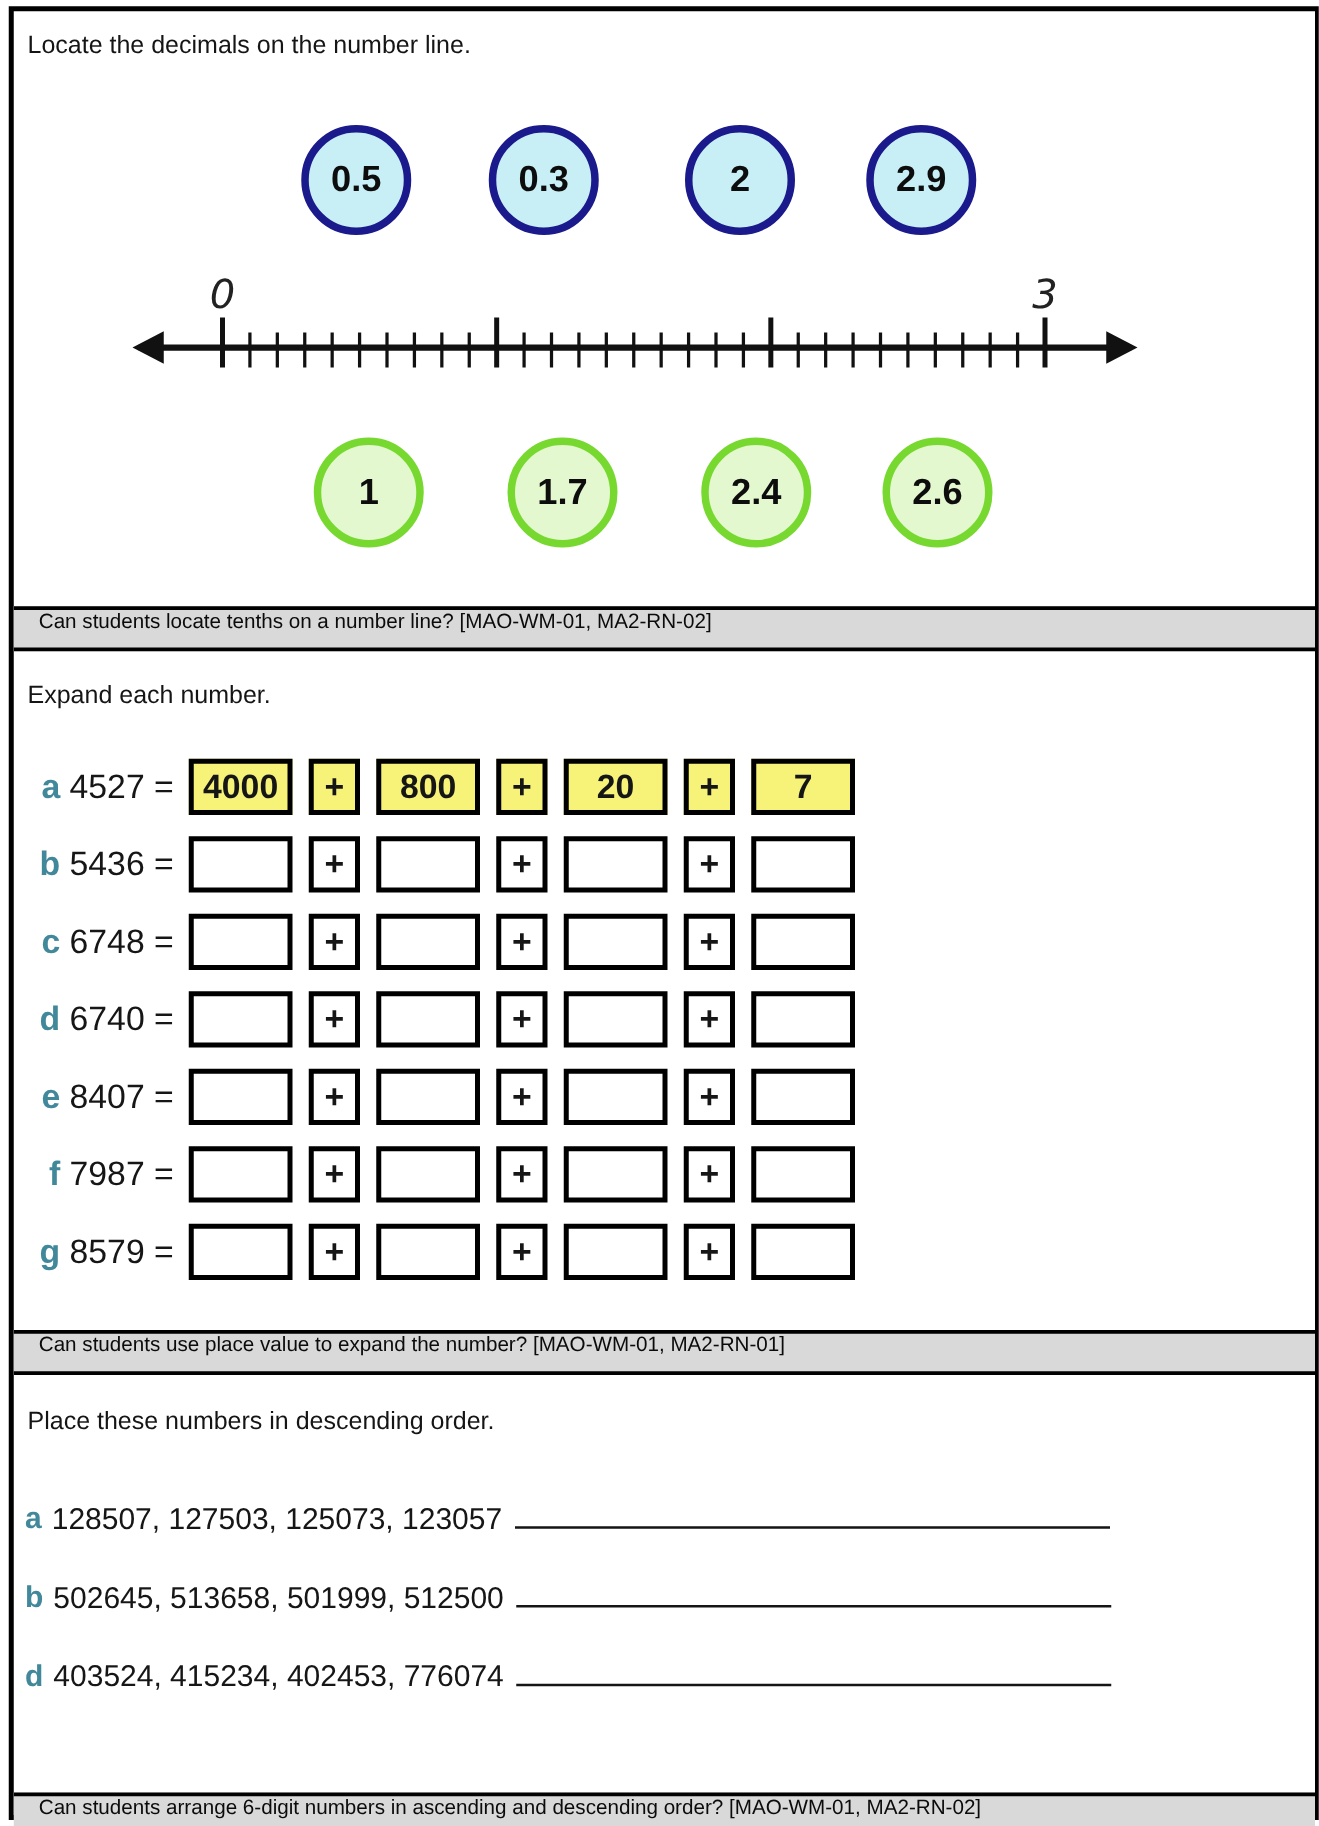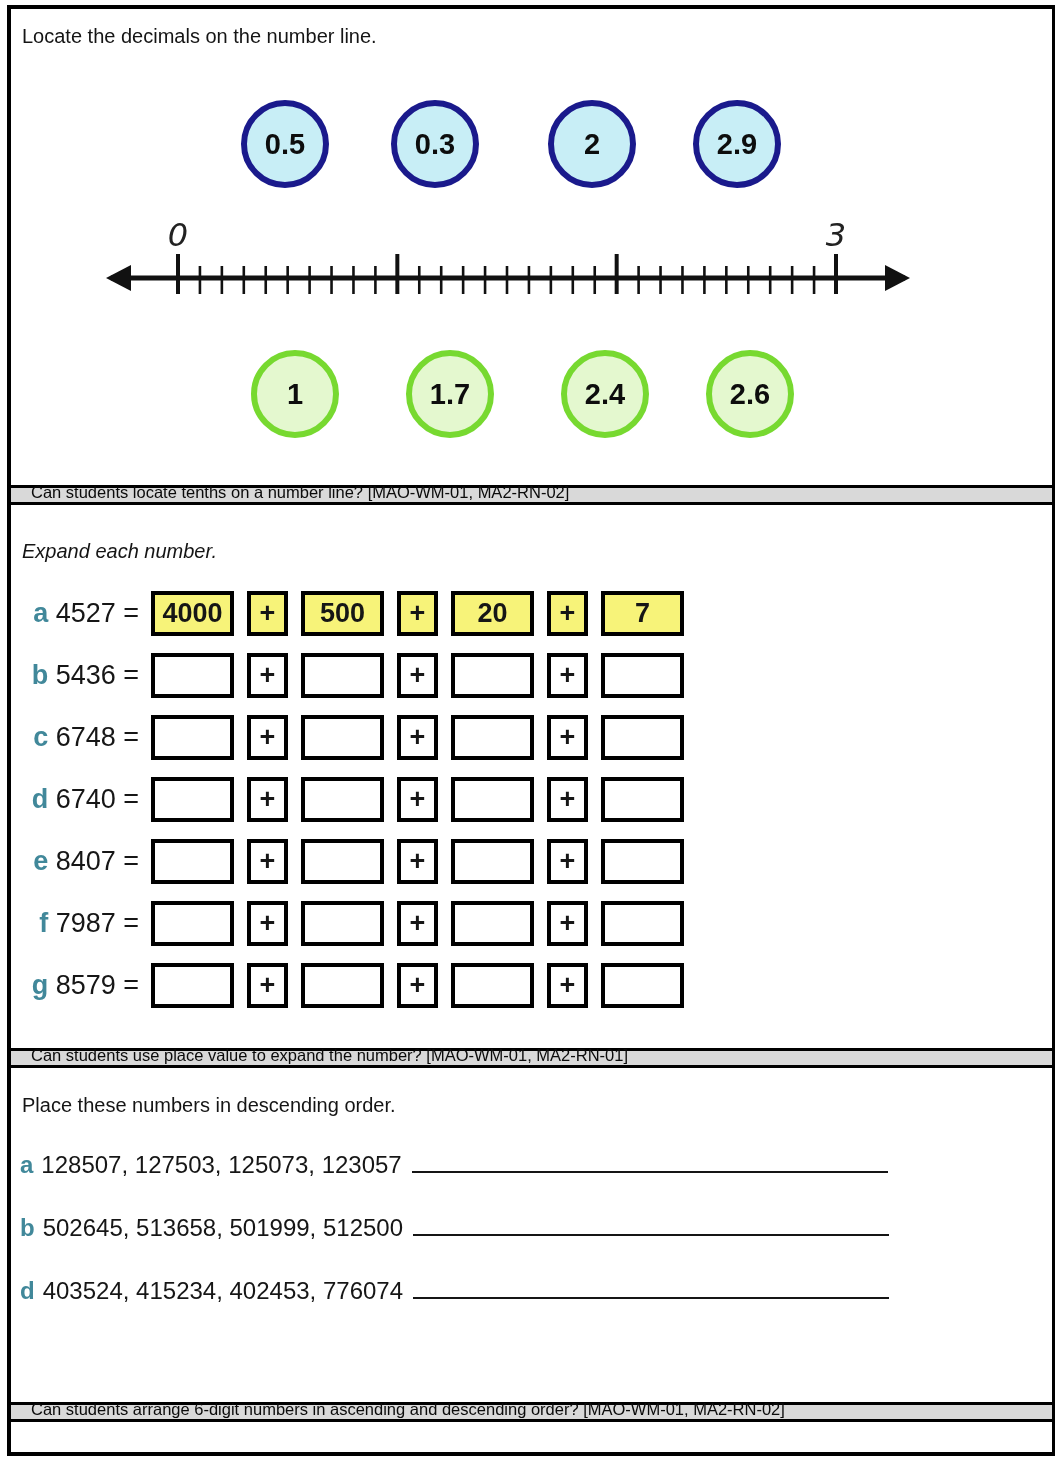--- a/index.html
+++ b/index.html
@@ -11,27 +11,27 @@
   #page{
     position:absolute;left:7px;top:5px;width:1041px;height:1443px;
     border:4px solid #000;background:#fff;
   }
   .section{position:relative;width:100%;border-radius:21px;}
   #sec1{height:476px;}
   #sec2{height:543px;}
   #sec3{height:334px;}
   .sec-title{position:absolute;left:11px;font-size:20px;color:#151515;}
   #sec1 .sec-title{top:16px;}
-  #sec2 .sec-title{top:35px;font-style:italic;}
+  #sec2 .sec-title{top:24px;}
   #sec3 .sec-title{top:26px;text-align:right;}
 
   .assess-bar{
-    height:20px;box-sizing:border-box;background:var(--gray_bar,#d9d9d9);
+    height:36px;box-sizing:border-box;background:var(--gray_bar,#d9d9d9);
     border-top:3px solid #000;border-bottom:3px solid #000;
-    display:flex;align-items:flex-end;padding-left:20px;
+    display:flex;align-items:flex-start;padding-left:20px;
     font-size:16.5px;color:#0b0b0b;
   }
 
   
   .chip{
     position:absolute;width:88px;height:88px;border-radius:50%;
     box-sizing:border-box;display:flex;align-items:center;justify-content:center;
     font-size:29px;font-weight:bold;color:#0d0d0d;
   }
   .chip.blue{border:6px solid var(--navy,#1a1a8c);background:var(--cyan_fill,#c8eef6);}
@@ -49,21 +49,21 @@
   .box{
     box-sizing:border-box;height:45px;border:4px solid #000;background:#fff;
     display:flex;align-items:center;justify-content:center;margin-right:13px;
     font-size:27px;font-weight:bold;color:#161616;
   }
   .box.val{width:83px;}
   .box.plus{width:41px;}
   .exp-row.hl .box{background:var(--yellow,#f7f379);}
 
   
-  #ord-rows{position:absolute;left:9px;top:80px;}
+  #ord-rows{position:absolute;left:9px;top:98px;}
   .ord-row{height:35px;margin-bottom:28px;font-size:24px;white-space:nowrap;}
   .ord-row .letter{font-size:24px;}
   .ord-numbers{color:#161616;margin-left:8px;}
   .blank-line{
     display:inline-block;width:476px;height:0.95em;
     border-bottom:2.5px solid #151515;margin-left:10px;
   }
 </style>
 </head>
 <body>
@@ -127,21 +127,21 @@
     <span>Can students locate tenths on a number line? [MAO-WM-01, MA2-RN-02]</span>
   </div>
 
   <div class="section" id="sec2">
     <div class="sec-title">Expand each number.</div>
     <div id="exp-rows">
         <div class="exp-row hl">
           <div class="exp-label"><span class="letter">a</span> 4527 =</div>
           <div class="box val">4000</div>
           <div class="box plus">+</div>
-          <div class="box val">500</div>
+          <div class="box val">800</div>
           <div class="box plus">+</div>
           <div class="box val">20</div>
           <div class="box plus">+</div>
           <div class="box val">7</div>
         </div>
         <div class="exp-row">
           <div class="exp-label"><span class="letter">b</span> 5436 =</div>
           <div class="box val"></div>
           <div class="box plus">+</div>
           <div class="box val"></div>

